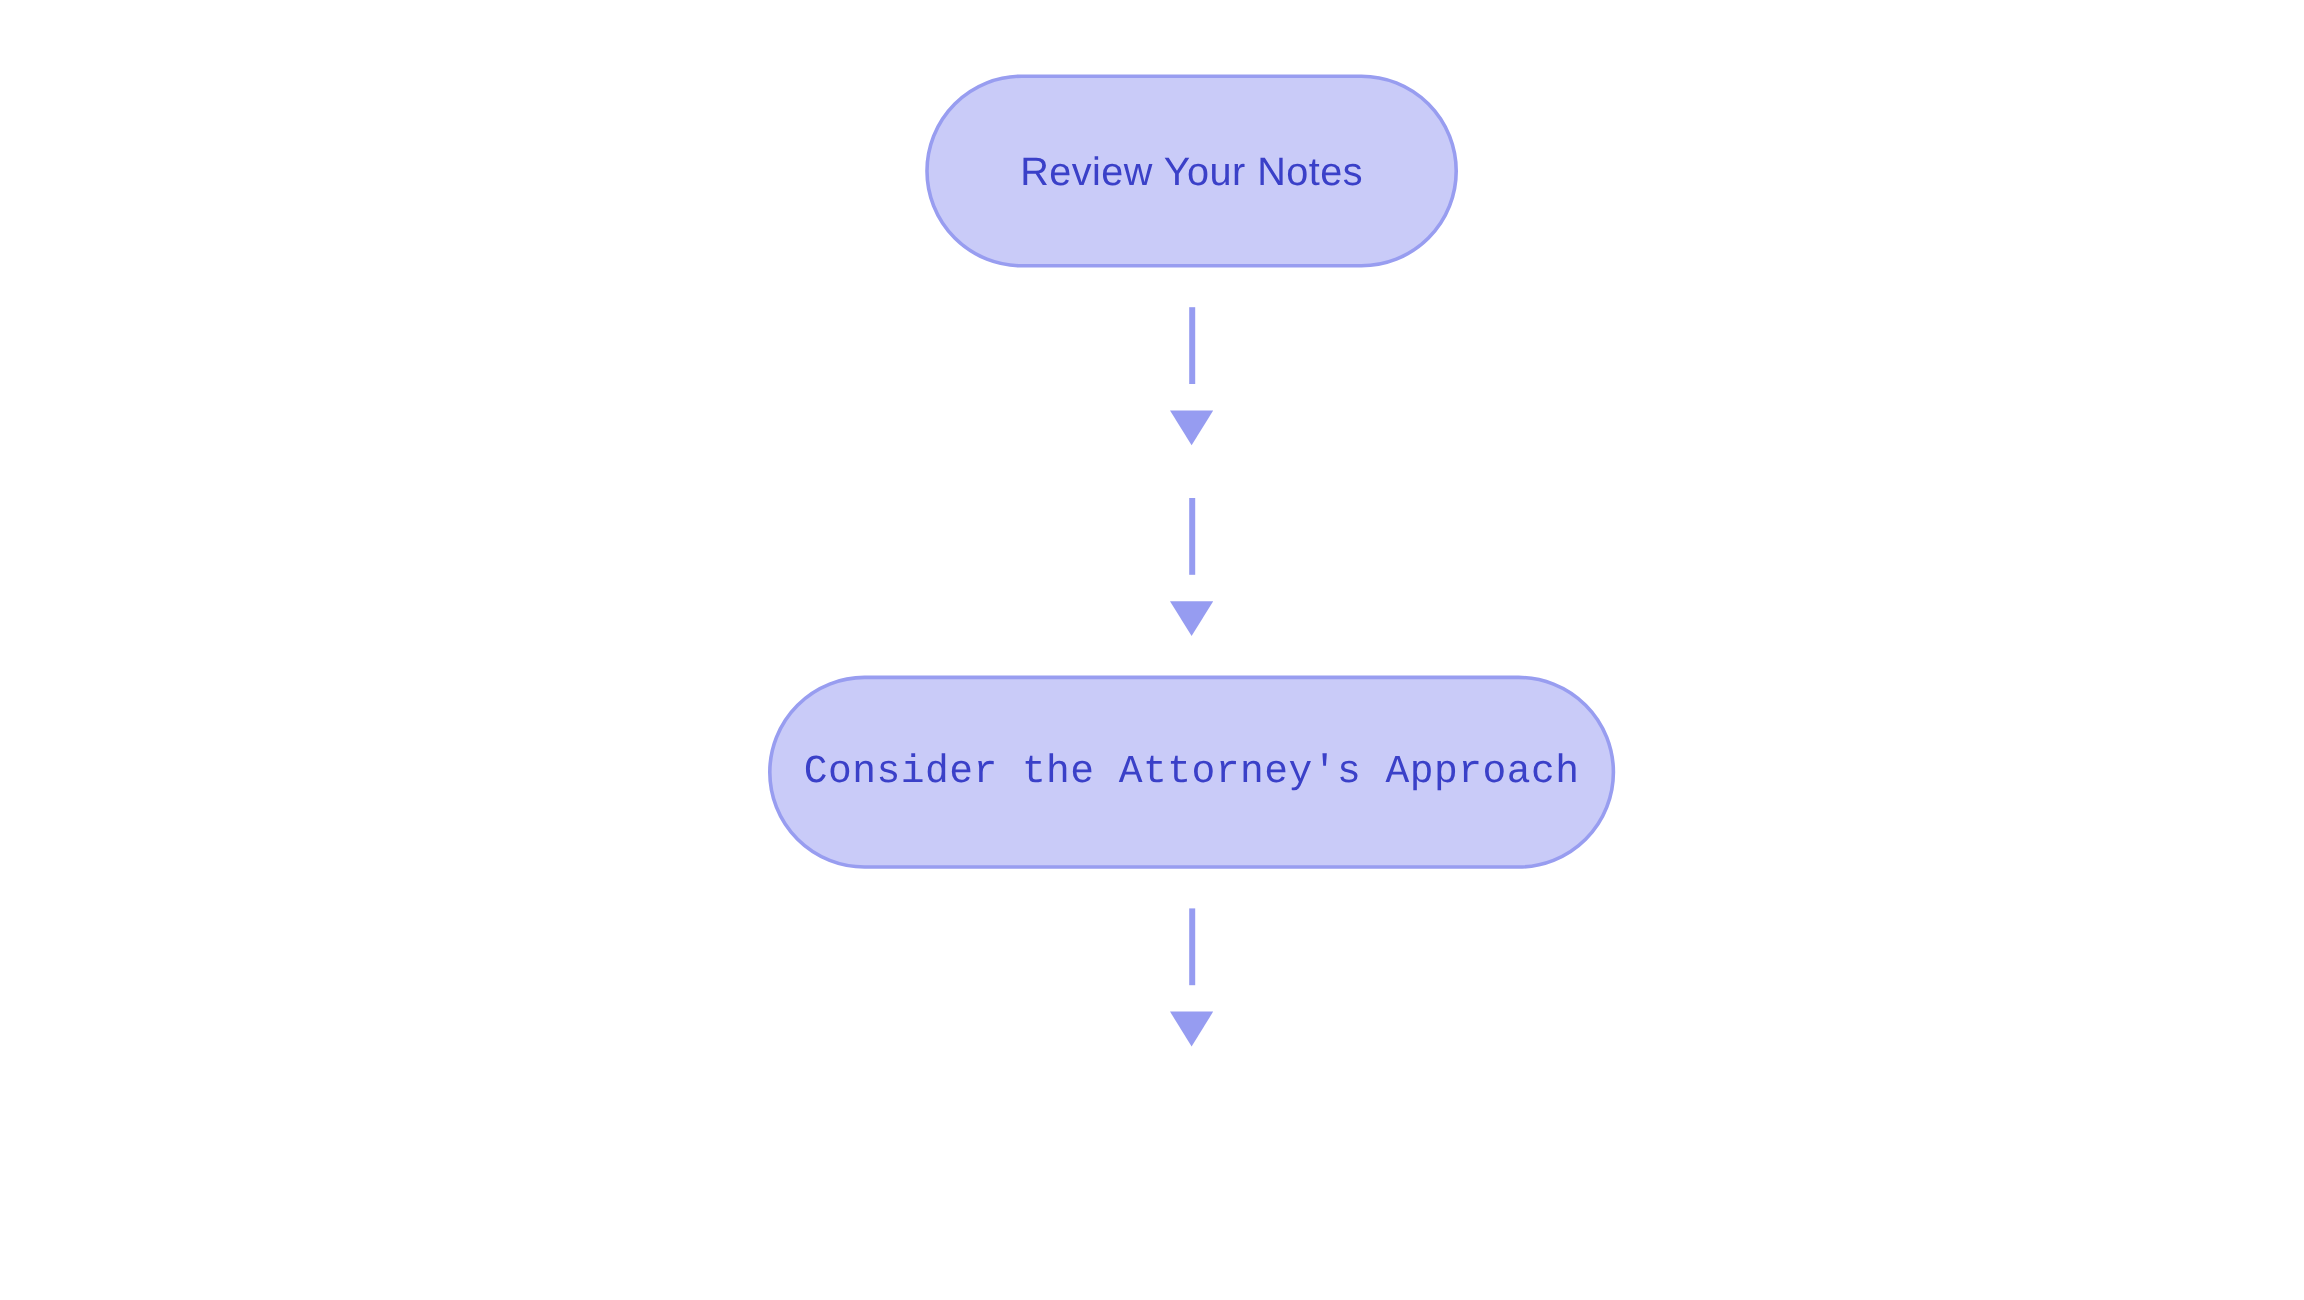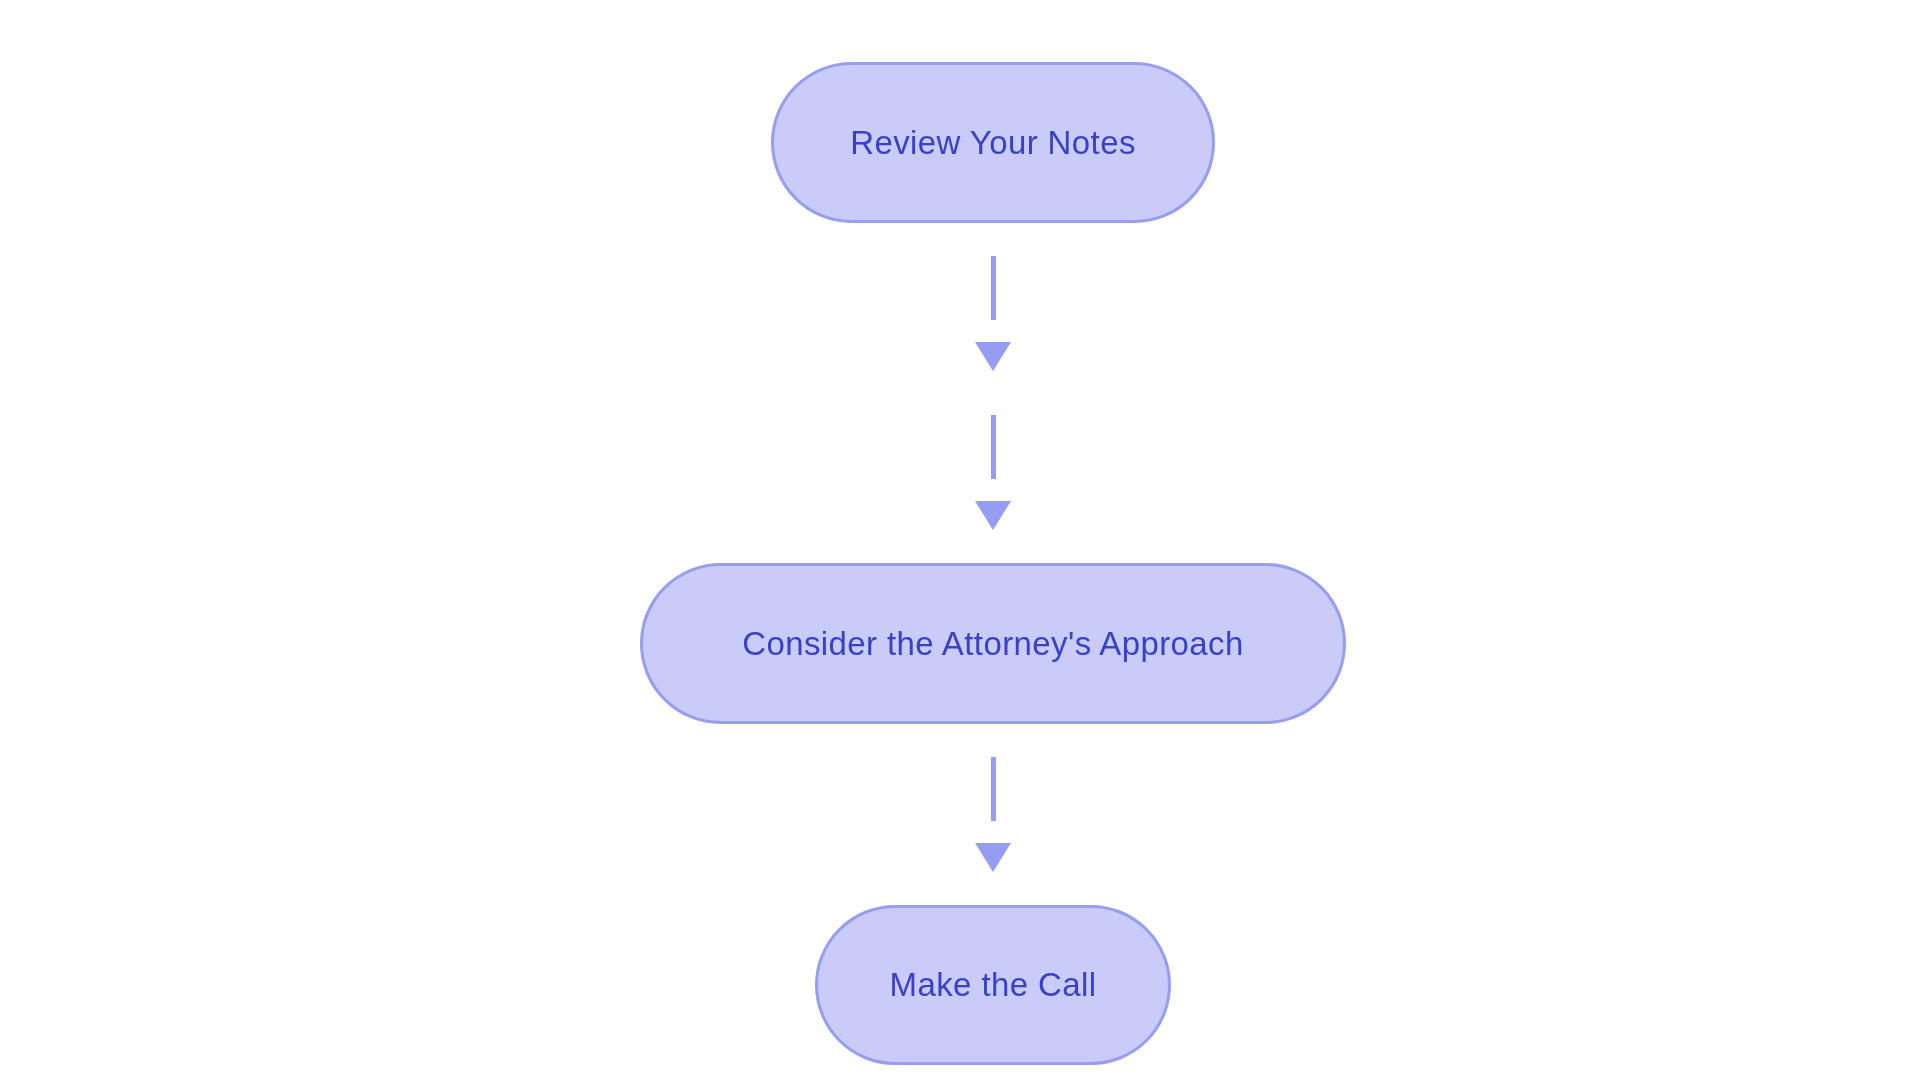--- a/index.html
+++ b/index.html
@@ -35,21 +35,21 @@
     align-items: center;
     justify-content: center;
     font-size: 33px;
     letter-spacing: 0.4px;
     flex: 0 0 auto;
     text-align: center;
     white-space: nowrap;
   }
   .node.n1 { width: 444px; }
   .node.n2 { width: 446px; }
-  .node.n3 { width: 706px; }
+  .node.n3 { width: 706px; font-family: Liberation Mono, monospace; }
   .node.n4 { width: 356px; height: 160px; }
   .edge {
     height: 137px;
     width: 40px;
     display: flex;
     flex-direction: column;
     align-items: center;
     flex: 0 0 auto;
   }
   .edge .shaft {
@@ -88,17 +88,14 @@
 
   <div class="node n3">
     <span>Consider the Attorney's Approach</span>
   </div>
 
   <div class="edge">
     <div class="shaft"></div>
     <div class="head"></div>
   </div>
 
-  <div class="node n4">
-    <span>Make the Call</span>
-  </div>
 
 </div>
 
 </body></html>

